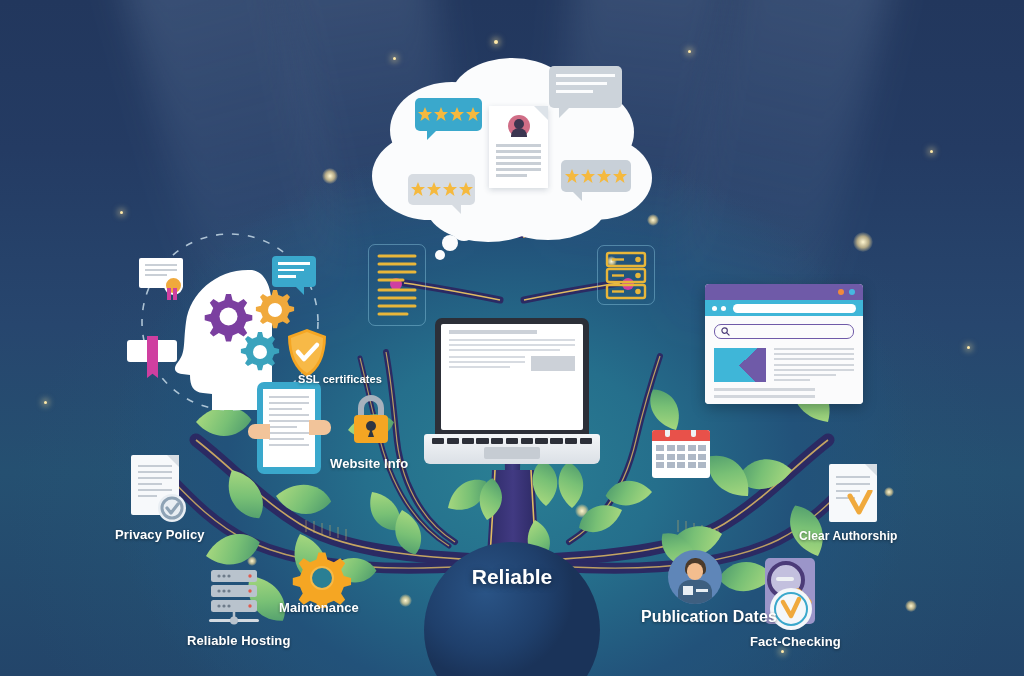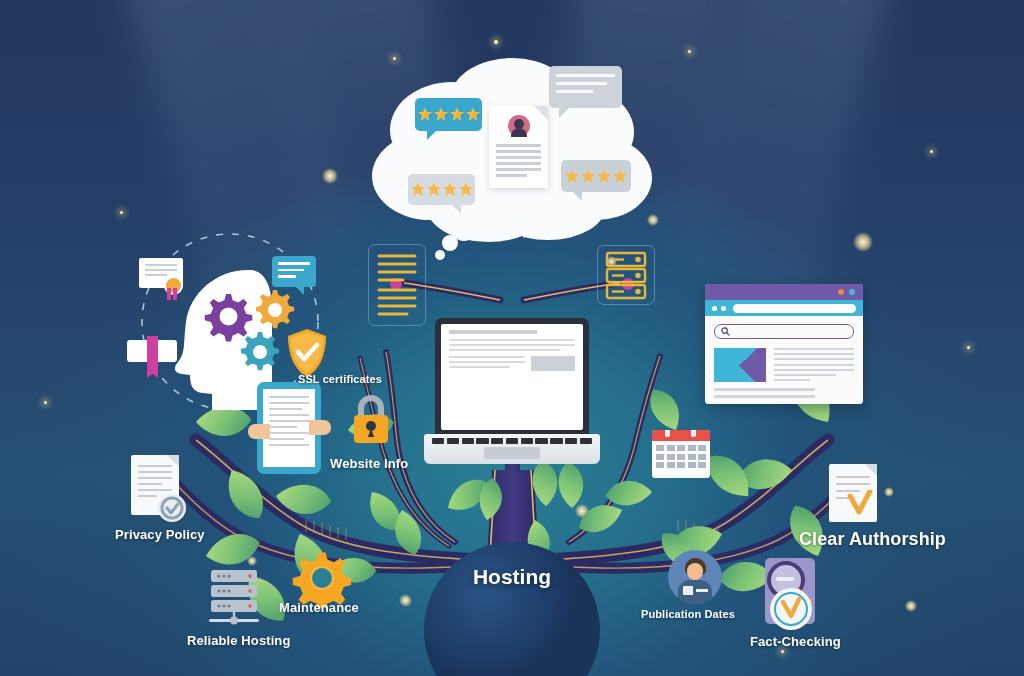--- a/index.html
+++ b/index.html
@@ -597,21 +597,21 @@
     <svg style="position:absolute;left:17px;top:26px;" width="28" height="28" viewBox="0 0 28 28">
       <path d="M4 6 l9 16 11 -21" stroke="#f0a93c" stroke-width="5" fill="none" stroke-linecap="round" stroke-linejoin="round"></path>
     </svg>
   </div>
 
   <div class="lbl" style="left:298px;top:373px;font-size:11px;">SSL certificates</div>
   <div class="lbl" style="left:330px;top:456px;font-size:13px;">Website Info</div>
   <div class="lbl" style="left:115px;top:527px;font-size:13px;">Privacy Policy</div>
   <div class="lbl" style="left:187px;top:633px;font-size:13px;">Reliable Hosting</div>
   <div class="lbl" style="left:279px;top:600px;font-size:13px;">Maintenance</div>
-  <div class="lbl" style="left:641px;top:608px;font-size:11px;">Publication Dates</div>
+  <div class="lbl" style="left:641px;top:608px;font-size:16px;">Publication Dates</div>
   <div class="lbl" style="left:750px;top:634px;font-size:13px;">Fact-Checking</div>
-  <div class="lbl" style="left:799px;top:529px;font-size:18px;">Clear Authorship</div>
+  <div class="lbl" style="left:799px;top:529px;font-size:12px;">Clear Authorship</div>
 
   <div class="center-title">
-    <div>Hosting</div>
+    <div>Reliable</div>
   </div>
 
 </div>
 
 </body></html>

